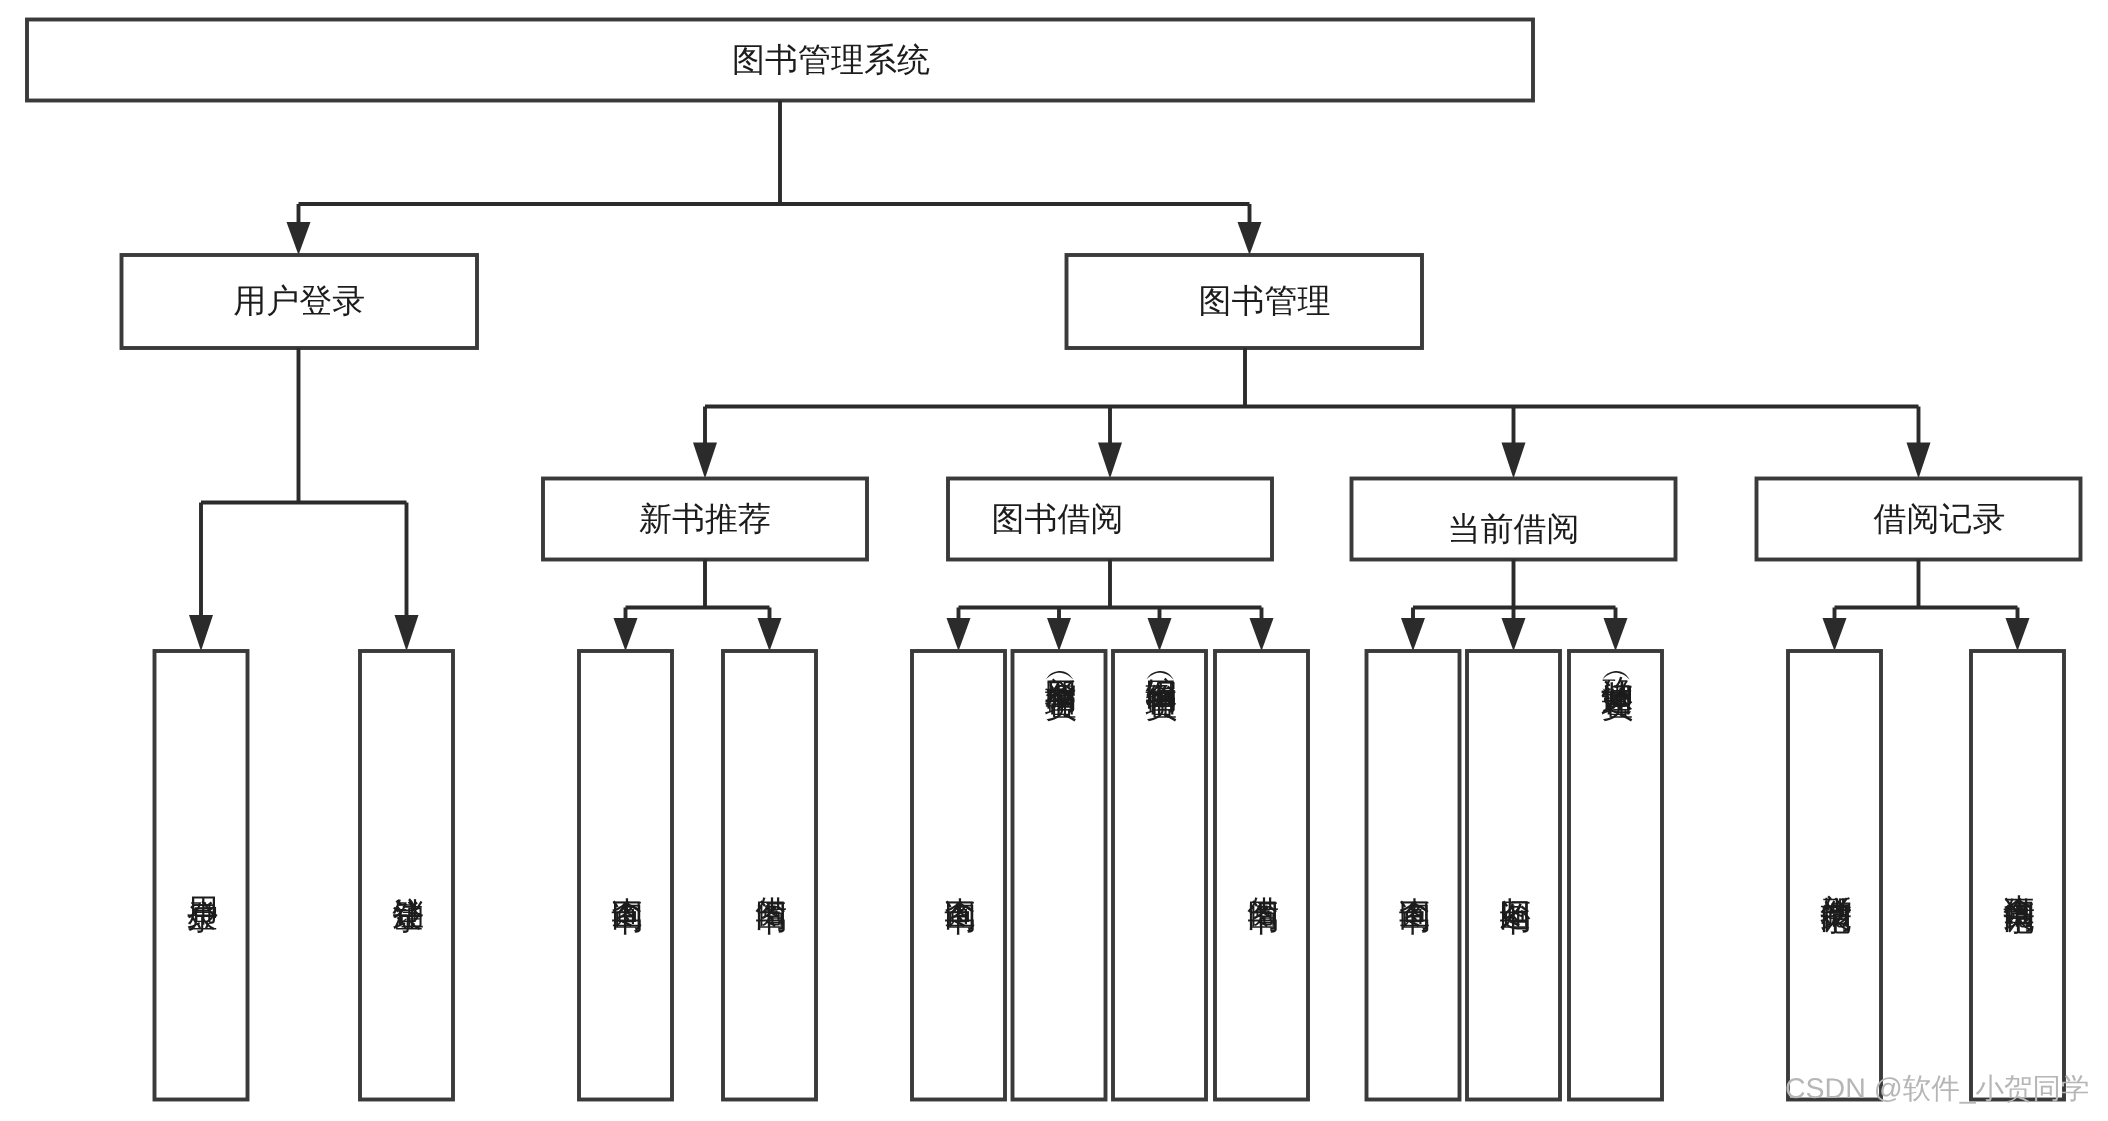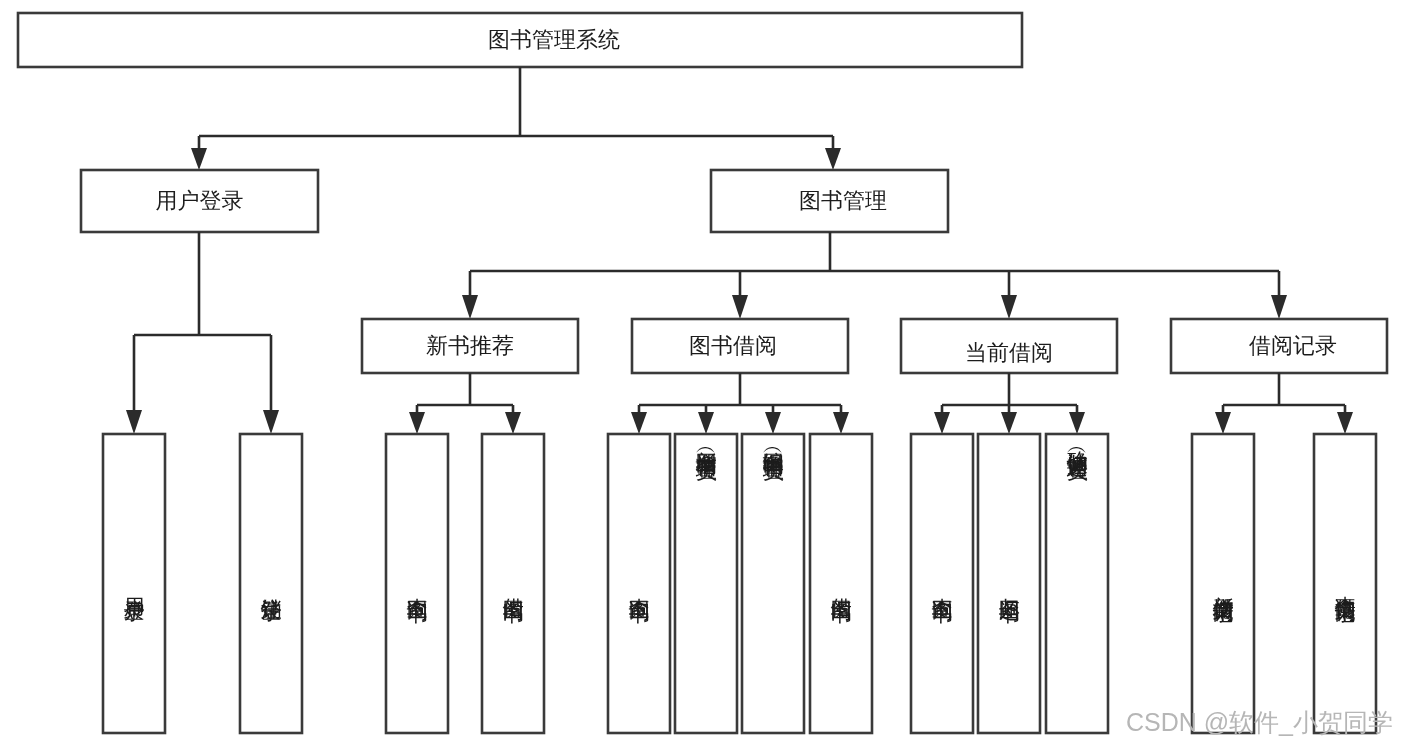--- a/index.html
+++ b/index.html
@@ -67,21 +67,21 @@
     font-family: "Liberation Sans", "DejaVu Sans", sans-serif;
     font-size: 22px;
     color: #1c1c1c;
     white-space: nowrap;
   }
   #watermark {
     position: absolute;
     right: 12px;
     bottom: 8px;
     font-family: "Liberation Sans", "DejaVu Sans", sans-serif;
-    font-size: 25px;
+    font-size: 19px;
     color: #b6b6b6;
     white-space: nowrap;
     pointer-events: none;
   }
 </style>
 </head>
 <body>
 
 <div id="diagram-root">
 
@@ -185,21 +185,21 @@
   </div>
 
   <div class="hlabel-wrap" style="left:711px; top:170px; width:264px; height:62px;">
     <span class="hlabel-text">图书管理</span>
   </div>
 
   <div class="hlabel-wrap" style="left:362px; top:319px; width:216px; height:54px;">
     <span class="hlabel-text">新书推荐</span>
   </div>
 
-  <div class="hlabel-wrap" style="left:632px; top:319px; width:202px; height:54px;">
+  <div class="hlabel-wrap" style="left:604px; top:319px; width:202px; height:54px;">
     <span class="hlabel-text">图书借阅</span>
   </div>
 
   <div class="hlabel-wrap" style="left:901px; top:319px; width:216px; height:68px;">
     <span class="hlabel-text">当前借阅</span>
   </div>
 
   <div class="hlabel-wrap" style="left:1171px; top:319px; width:244px; height:54px;">
     <span class="hlabel-text">借阅记录</span>
   </div>

